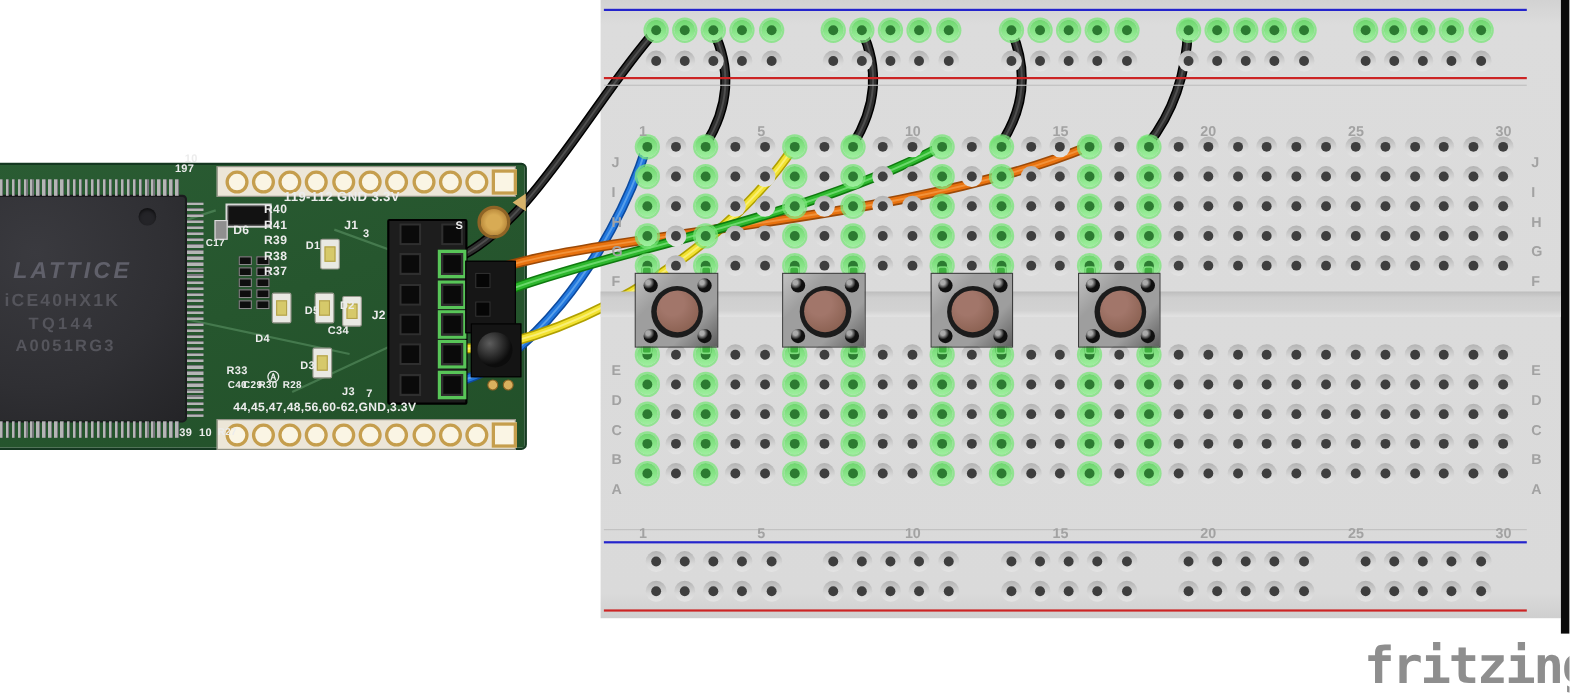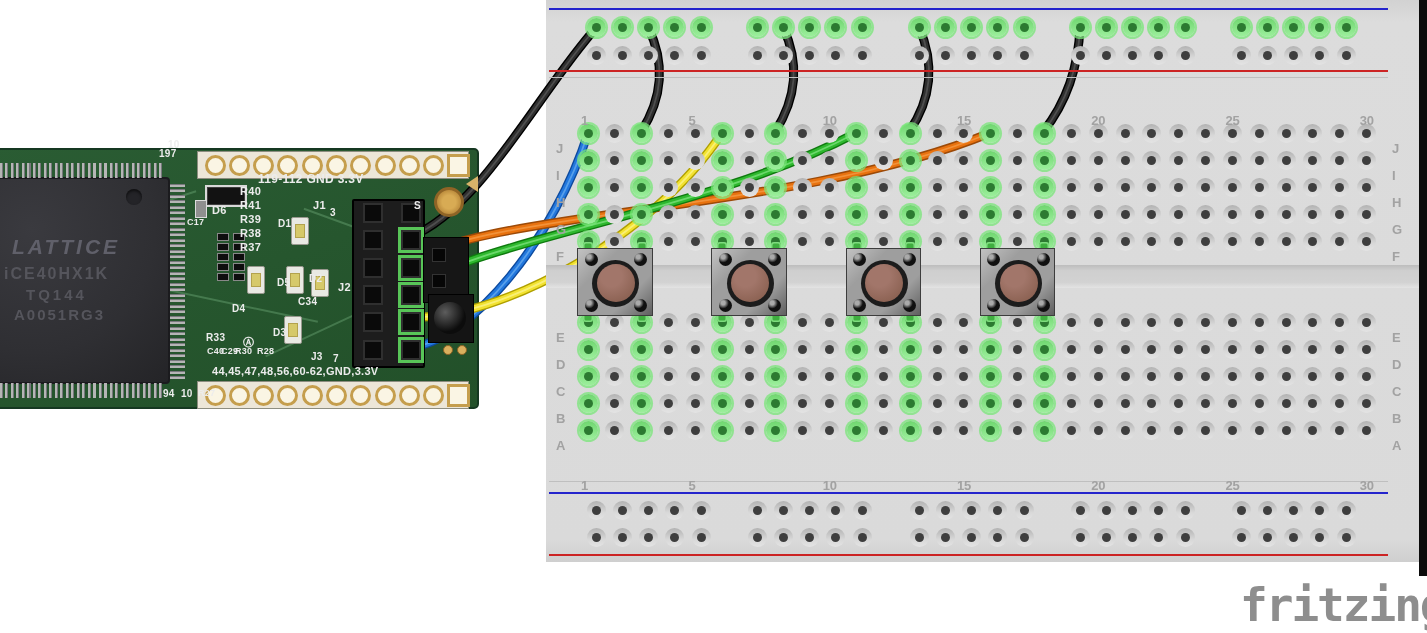--- a/index.html
+++ b/index.html
@@ -692,16 +692,16 @@
     <div class="abs silk" style="left: 298px; top: 296px; font-size: 10px;">C34</div>
     <div class="abs" style="left: 207px; top: 340px;"><span class="vtext silk" style="font-size: 9px;">C40</span></div>
     <div class="abs" style="left: 221px; top: 340px;"><span class="vtext silk" style="font-size: 9px;">C29</span></div>
     <div class="abs" style="left: 235px; top: 340px;"><span class="vtext silk" style="font-size: 9px;">R30</span></div>
     <div class="abs" style="left: 257px; top: 340px;"><span class="vtext silk" style="font-size: 9px;">R28</span></div>
     <div class="abs silk" style="left: 206px; top: 332px; font-size: 10px;">R33</div>
     <div class="abs silk" style="left: 311px; top: 351px; font-size: 10px;">J3</div>
     <div class="abs silk" style="left: 333px; top: 353px; font-size: 10px;">7</div>
     <div class="abs" style="left: 198px; top: 382px;"><span class="vtext silk" style="font-size: 9px;">R27</span></div>
     <div class="abs silk" style="left: 212px; top: 365px; font-size: 11px;">44,45,47,48,56,60-62,GND,3.3V</div>
-    <div class="abs silk" style="left: 163px; top: 388px; font-size: 10px;">94</div>
+    <div class="abs silk" style="left: 163px; top: 388px; font-size: 10px;">39</div>
     <div class="abs silk" style="left: 181px; top: 388px; font-size: 10px;">10</div>
     <div class="abs silk" style="left: 243px; top: 335px; font-size: 11px;">Ⓐ</div>
   </div>
 
 </body></html>

